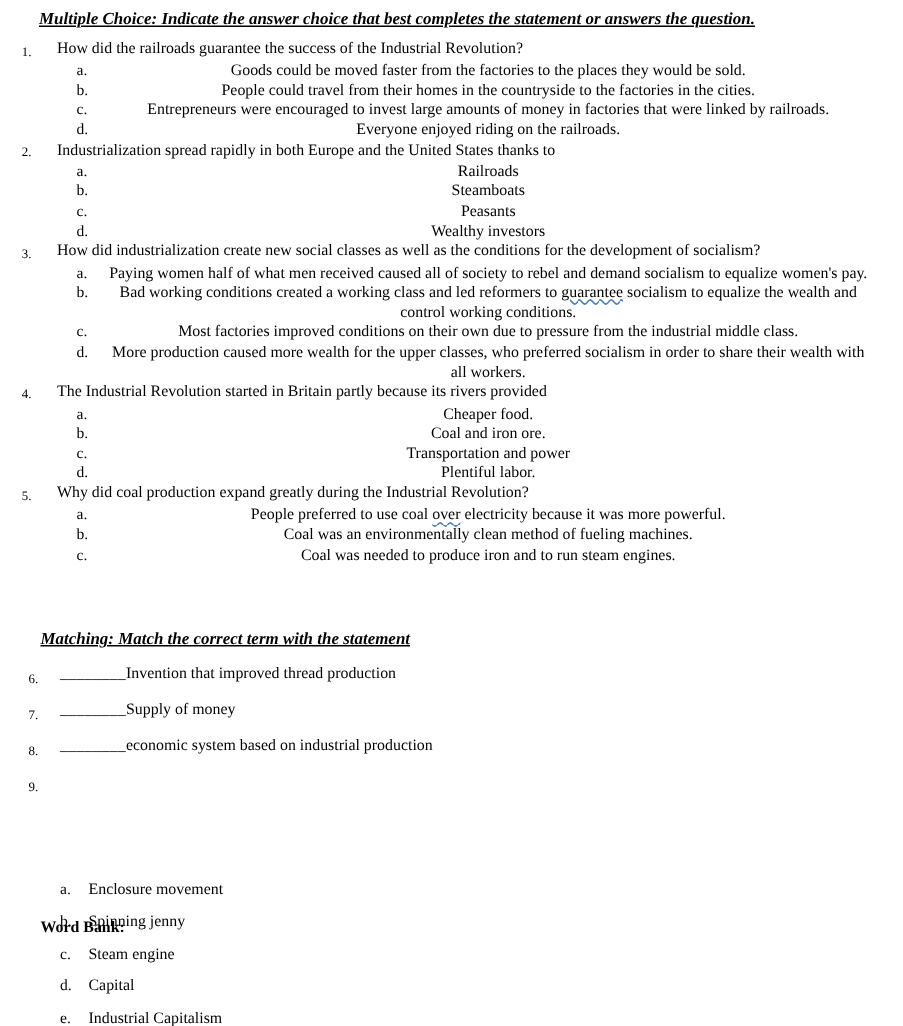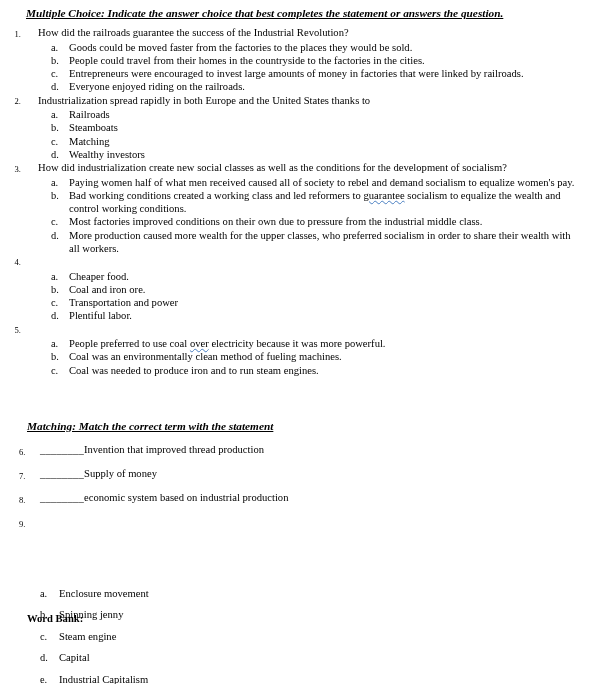--- a/index.html
+++ b/index.html
@@ -101,20 +101,21 @@
     font-size: 10.4px;
     line-height: 13.2px;
   }
   .opt-gap {
     width: 6px;
     min-width: 6px;
   }
   .opt-text {
     flex: 1;
     padding-right: 20px;
+    text-align: center;
   }
 
   
   .matching-list {
     position: absolute;
     left: 0;
     top: 443px;
     width: 602px;
   }
   .match-item {
@@ -220,21 +221,21 @@
         <div class="opt-text">Railroads</div>
       </div>
       <div class="opt-item">
         <div class="opt-marker">b.</div>
         <div class="opt-gap"></div>
         <div class="opt-text">Steamboats</div>
       </div>
       <div class="opt-item">
         <div class="opt-marker">c.</div>
         <div class="opt-gap"></div>
-        <div class="opt-text">Matching</div>
+        <div class="opt-text">Peasants</div>
       </div>
       <div class="opt-item">
         <div class="opt-marker">d.</div>
         <div class="opt-gap"></div>
         <div class="opt-text">Wealthy investors</div>
       </div>
       <div class="q-item">
         <div class="q-marker">3.</div>
         <div class="q-marker-spacer"></div>
         <div class="q-text">How did industrialization create new social classes as well as the conditions for the development of socialism?</div>
@@ -255,20 +256,21 @@
         <div class="opt-text">Most factories improved conditions on their own due to pressure from the industrial middle class.</div>
       </div>
       <div class="opt-item">
         <div class="opt-marker">d.</div>
         <div class="opt-gap"></div>
         <div class="opt-text">More production caused more wealth for the upper classes, who preferred socialism in order to share their wealth with all workers.</div>
       </div>
       <div class="q-item">
         <div class="q-marker">4.</div>
         <div class="q-marker-spacer"></div>
+        <div class="q-text">The Industrial Revolution started in Britain partly because its rivers provided</div>
       </div>
       <div class="opt-item">
         <div class="opt-marker">a.</div>
         <div class="opt-gap"></div>
         <div class="opt-text">Cheaper food.</div>
       </div>
       <div class="opt-item">
         <div class="opt-marker">b.</div>
         <div class="opt-gap"></div>
         <div class="opt-text">Coal and iron ore.</div>
@@ -279,20 +281,21 @@
         <div class="opt-text">Transportation and power</div>
       </div>
       <div class="opt-item">
         <div class="opt-marker">d.</div>
         <div class="opt-gap"></div>
         <div class="opt-text">Plentiful labor.</div>
       </div>
       <div class="q-item">
         <div class="q-marker">5.</div>
         <div class="q-marker-spacer"></div>
+        <div class="q-text">Why did coal production expand greatly during the Industrial Revolution?</div>
       </div>
       <div class="opt-item">
         <div class="opt-marker">a.</div>
         <div class="opt-gap"></div>
         <div class="opt-text"><span>People preferred to use coal </span><span class="spellcheck">over</span><span> electricity because it was more powerful.</span></div>
       </div>
       <div class="opt-item">
         <div class="opt-marker">b.</div>
         <div class="opt-gap"></div>
         <div class="opt-text">Coal was an environmentally clean method of fueling machines.</div>

